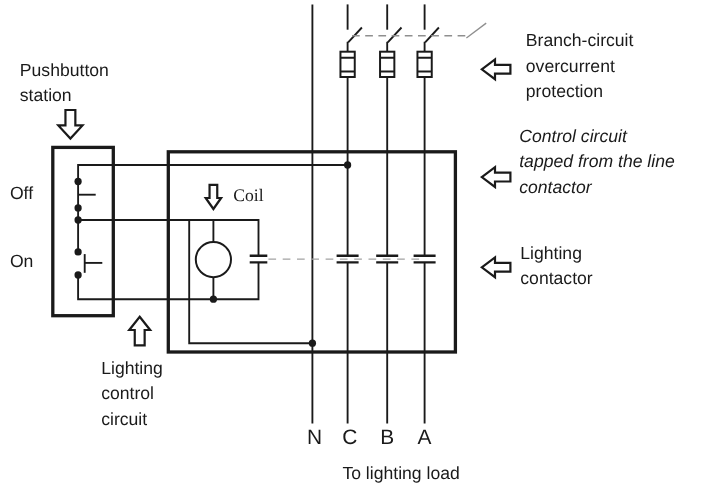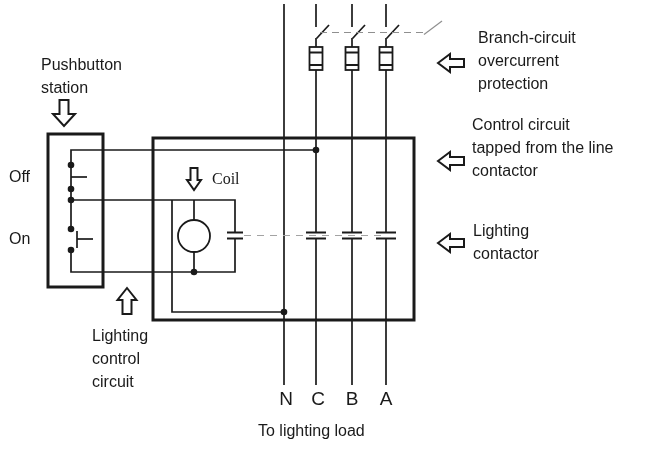--- a/index.html
+++ b/index.html
@@ -3,21 +3,21 @@
 <meta charset="utf-8">
 <style>
   html,body{margin:0;padding:0;background:#ffffff;}
   #stage{
     position:relative;width:648px;height:450px;background:#ffffff;overflow:hidden;
     font-family:"Liberation Sans", sans-serif;color:#1a1a1a;
   }
   #circuit-svg{position:absolute;left:0;top:0;}
   .lbl{position:absolute;font-size:16px;line-height:23px;white-space:nowrap;}
   .phase{position:absolute;top:388px;width:20px;text-align:center;font-size:19px;}
-  .center{text-align:left;}
+  .center{text-align:right;}
 </style>
 </head>
 <body>
 
 <div id="stage">
 
   <svg id="circuit-svg" width="648" height="450" viewBox="0 0 648 450">
     <g stroke="#1a1a1a" stroke-width="1.7" fill="none">
 
       <path d="M 284 4 V 385"></path>
@@ -95,42 +95,42 @@
         <path d="M 59.5 100 H 68.5 V 114 H 75 L 64 126 L 53 114 H 59.5 Z"></path>
         <path d="M 190.5 168 H 197.5 V 180 H 201 L 194 190 L 187 180 H 190.5 Z"></path>
         <path d="M 127 288 L 136.5 300 H 131.5 V 314 H 122.5 V 300 H 117.5 Z"></path>
         <path d="M 438 63 L 450 54 V 59 H 464 V 67 H 450 V 72 Z"></path>
         <path d="M 438 161 L 450 152 V 157 H 464 V 165 H 450 V 170 Z"></path>
         <path d="M 438 243 L 450 234 V 239 H 464 V 247 H 450 V 252 Z"></path>
       </g>
     </g>
   </svg>
 
-  <div class="lbl" style="left:41px;top:53px;">
+  <div class="lbl" style="left:18px;top:53px;">
     <div>Pushbutton</div>
     <div>station</div>
   </div>
 
   <div class="lbl" style="left:9px;top:165px;">Off</div>
   <div class="lbl" style="left:9px;top:227px;">On</div>
   <div class="lbl" style="left:212px;top:167px;font-family:Liberation Serif, serif;">Coil</div>
 
   <div class="lbl" style="left:92px;top:324px;">
     <div>Lighting</div>
     <div>control</div>
     <div>circuit</div>
   </div>
 
   <div class="lbl" style="left:478px;top:26px;">
     <div>Branch-circuit</div>
     <div>overcurrent</div>
     <div>protection</div>
   </div>
 
-  <div class="lbl" style="left:472px;top:113px;">
+  <div class="lbl" style="left:472px;top:113px;font-style:italic;">
     <div>Control circuit</div>
     <div>tapped from the line</div>
     <div>contactor</div>
   </div>
 
   <div class="lbl" style="left:473px;top:219px;">
     <div>Lighting</div>
     <div>contactor</div>
   </div>
 

